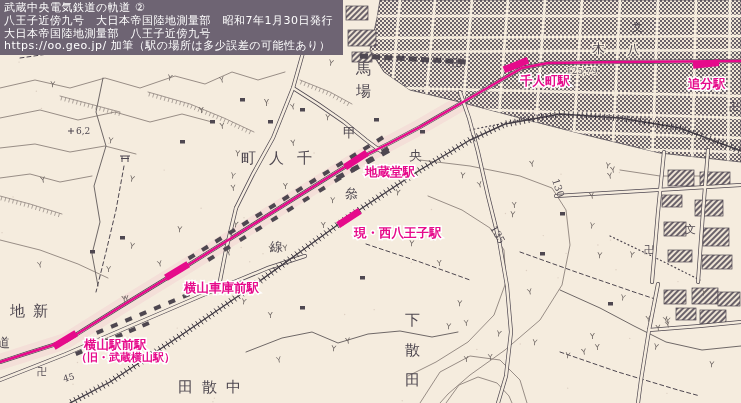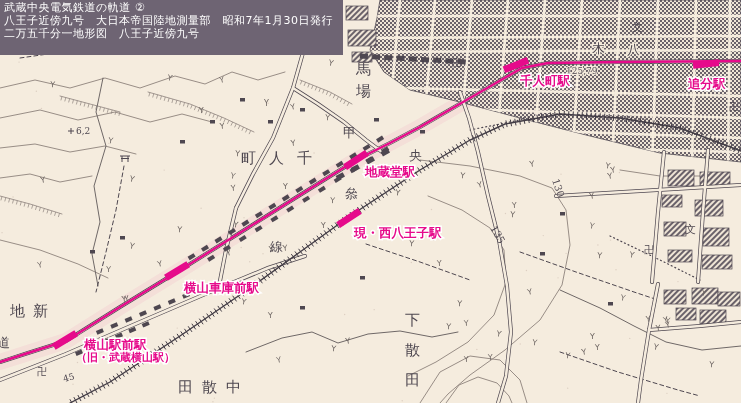--- a/index.html
+++ b/index.html
@@ -815,15 +815,16 @@
         <rect x="-13" y="-3.5" width="26" height="7" fill="#e60a8b" transform="translate(177,271) rotate(-31)"></rect>
         <text x="184" y="292" font-size="12.5" fill="#e60a8b" stroke="#fff" stroke-width="3" paint-order="stroke">横山車庫前駅</text>
         <rect x="-13" y="-3.5" width="26" height="7" fill="#e60a8b" transform="translate(65,340) rotate(-31)"></rect>
         <text x="84" y="349" font-size="12.5" fill="#e60a8b" stroke="#fff" stroke-width="3" paint-order="stroke">横山駅前駅</text>
         <text x="76" y="361" font-size="11" fill="#e60a8b" stroke="#fff" stroke-width="3" paint-order="stroke">（旧・武蔵横山駅）</text>
       </g>
     </svg>
   <div id="attribution" style="background: rgb(110, 100, 115); color: rgb(255, 255, 255);">
     <div>武蔵中央電気鉄道の軌道 ②</div>
     <div>八王子近傍九号　大日本帝国陸地測量部　昭和7年1月30日発行</div>
-    <div>二万五千分一地形図　八王子近傍九号</div>
+    <div>大日本帝国陸地測量部　八王子近傍九号</div>
+    <div>https://oo.geo.jp/ 加筆（駅の場所は多少誤差の可能性あり）</div>
   </div>
 </div>
 
 </body></html>

